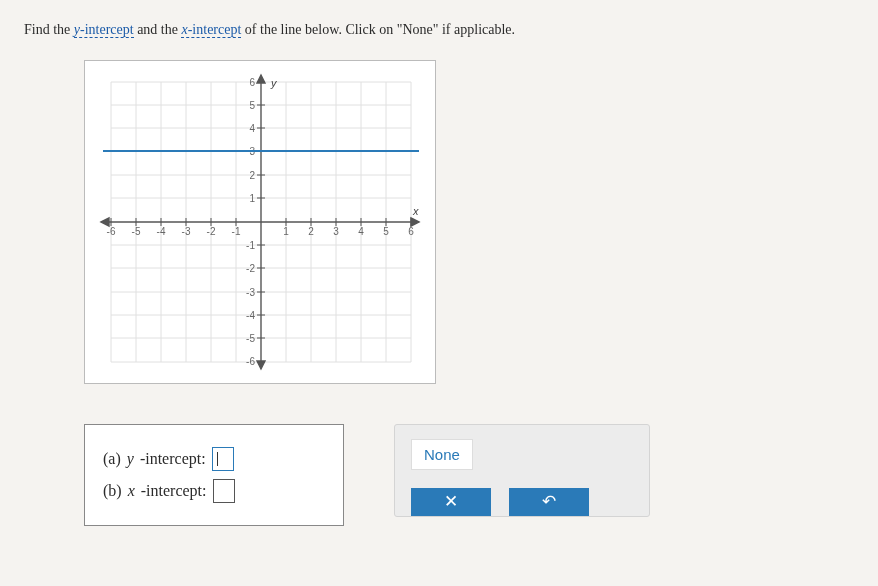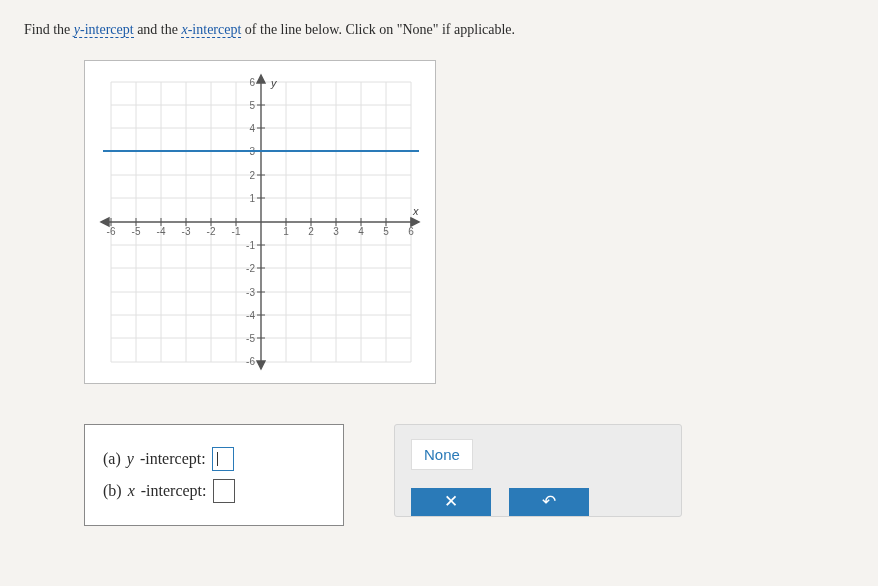--- a/index.html
+++ b/index.html
@@ -68,21 +68,21 @@
       left: 4px;
       top: 4px;
       width: 1px;
       height: 14px;
       background: #333;
     }
     .tool-panel {
       background: #ececec;
       border: 1px solid #d4d4d4;
       border-radius: 3px;
-      width: 288px;
+      width: 256px;
       padding: 14px 16px 0 16px;
     }
     .none-button {
       display: inline-block;
       color: #2a7ab8;
       font-family: Arial, sans-serif;
       font-size: 15px;
       padding: 6px 12px;
       background: #fff;
       border: 1px solid #ddd;

